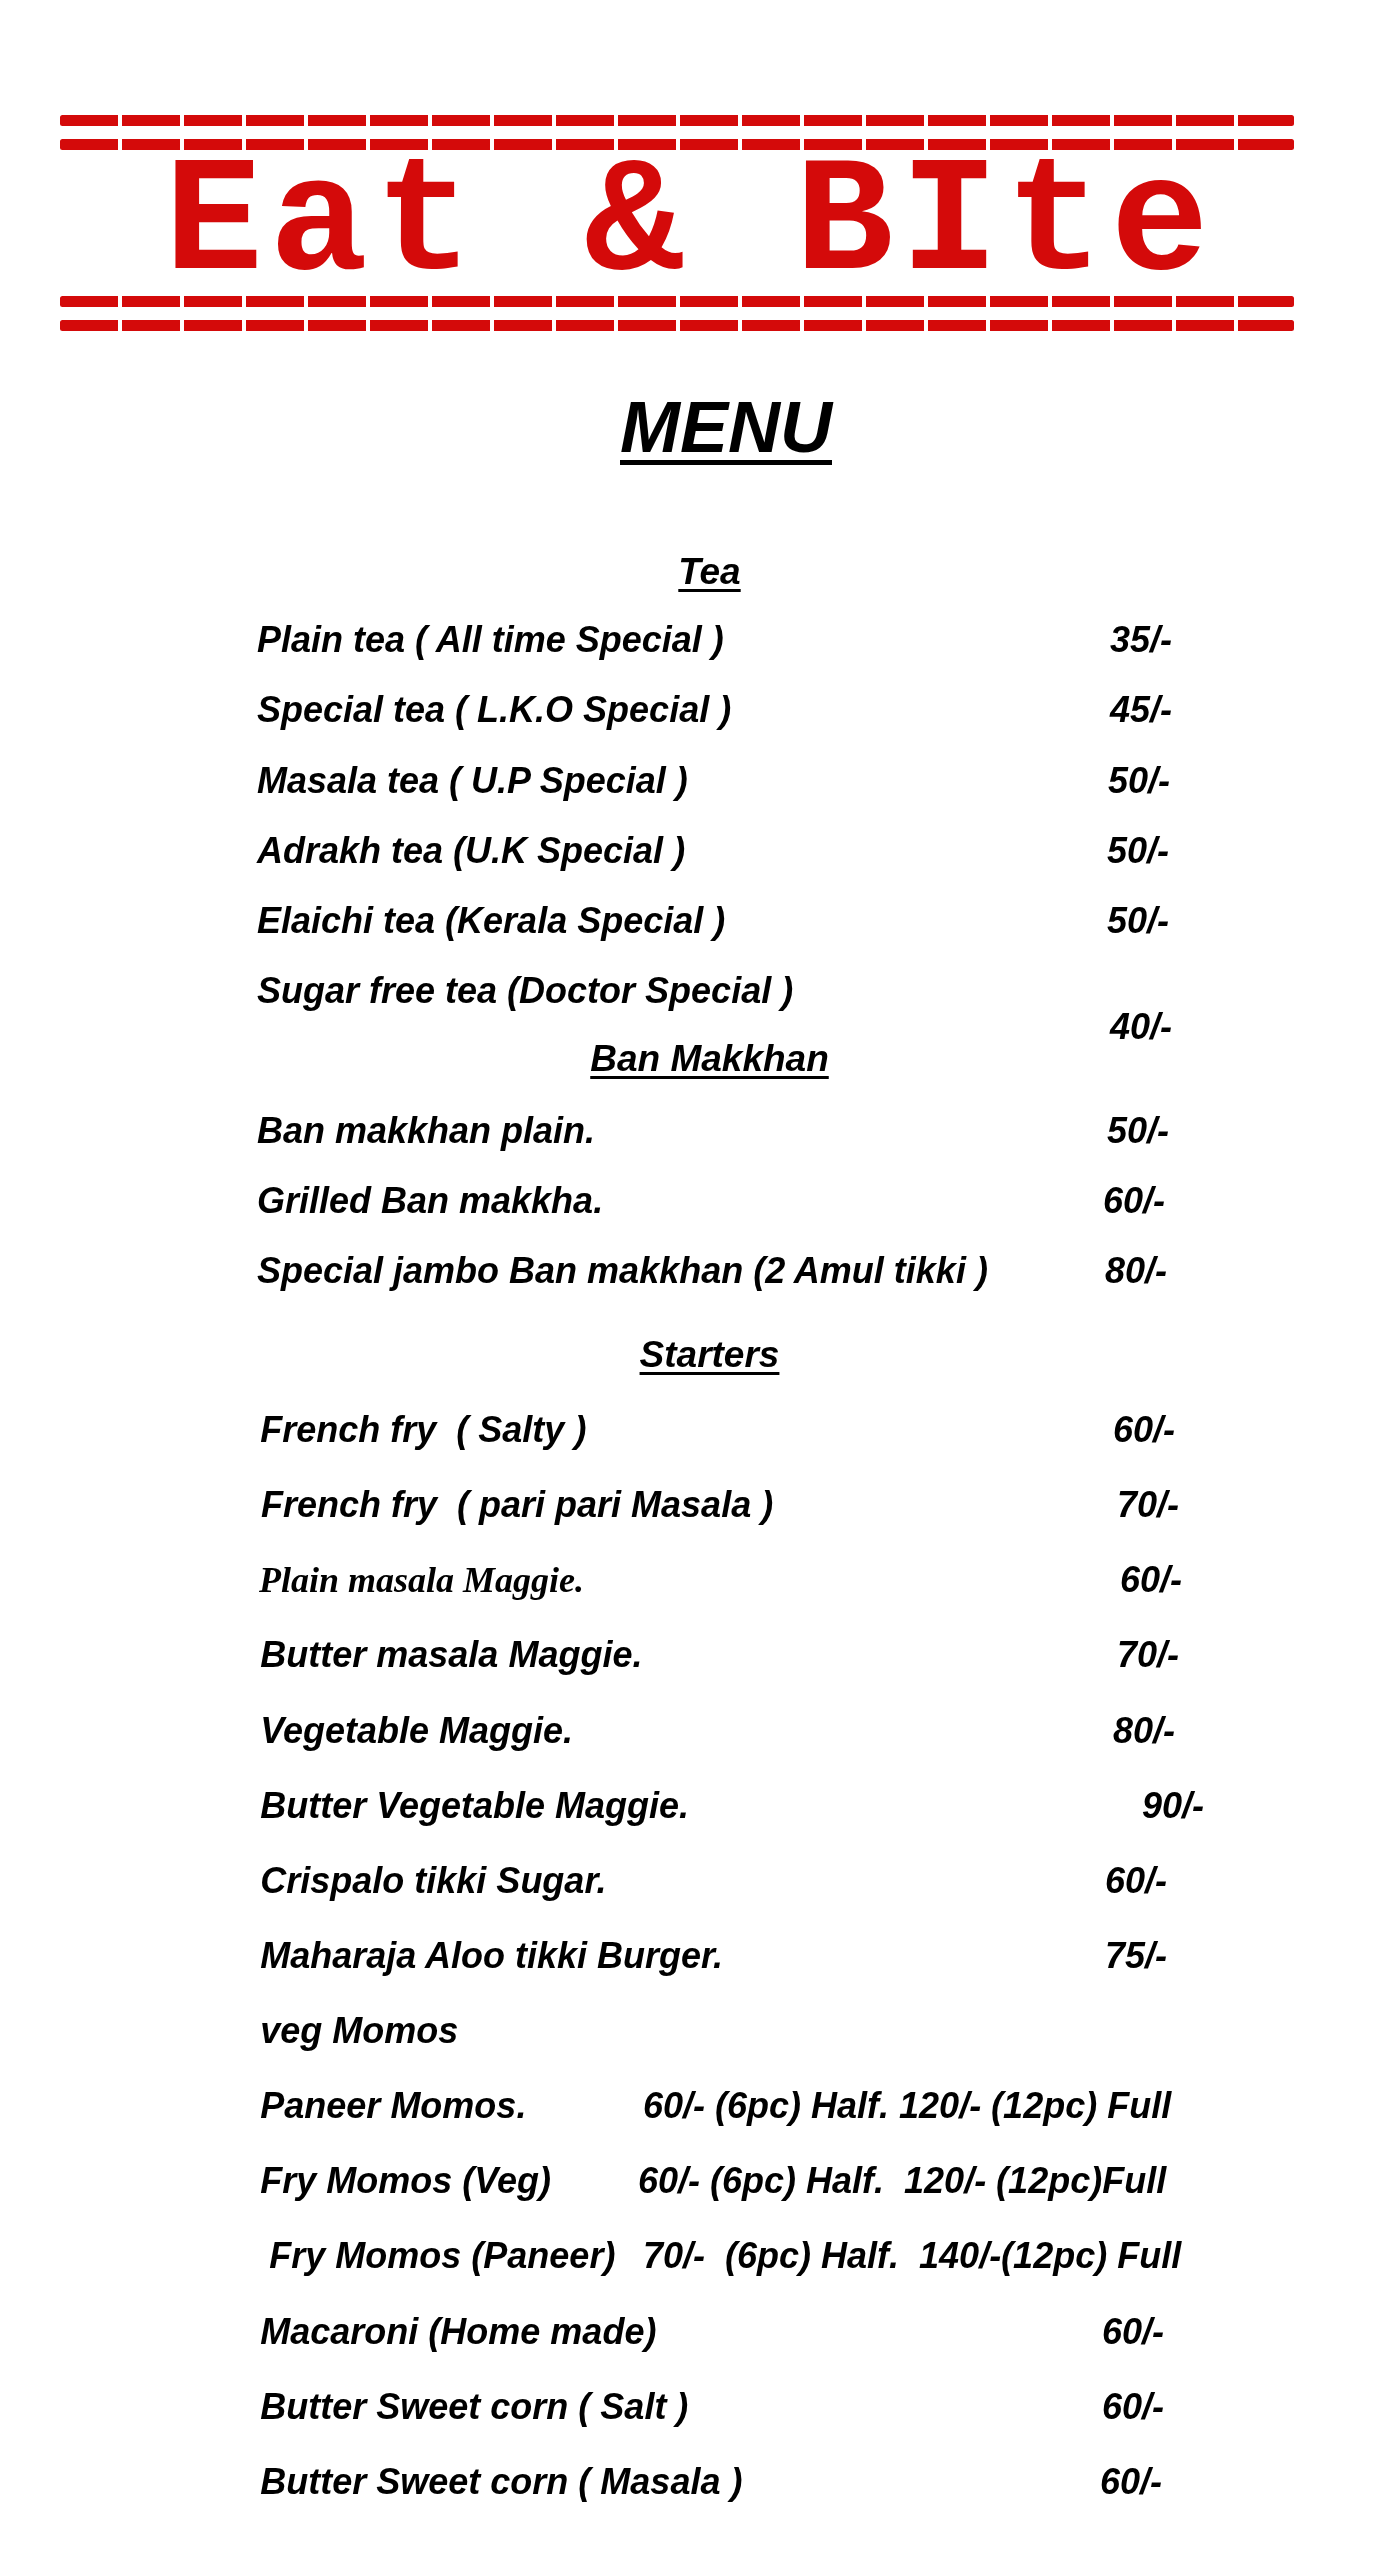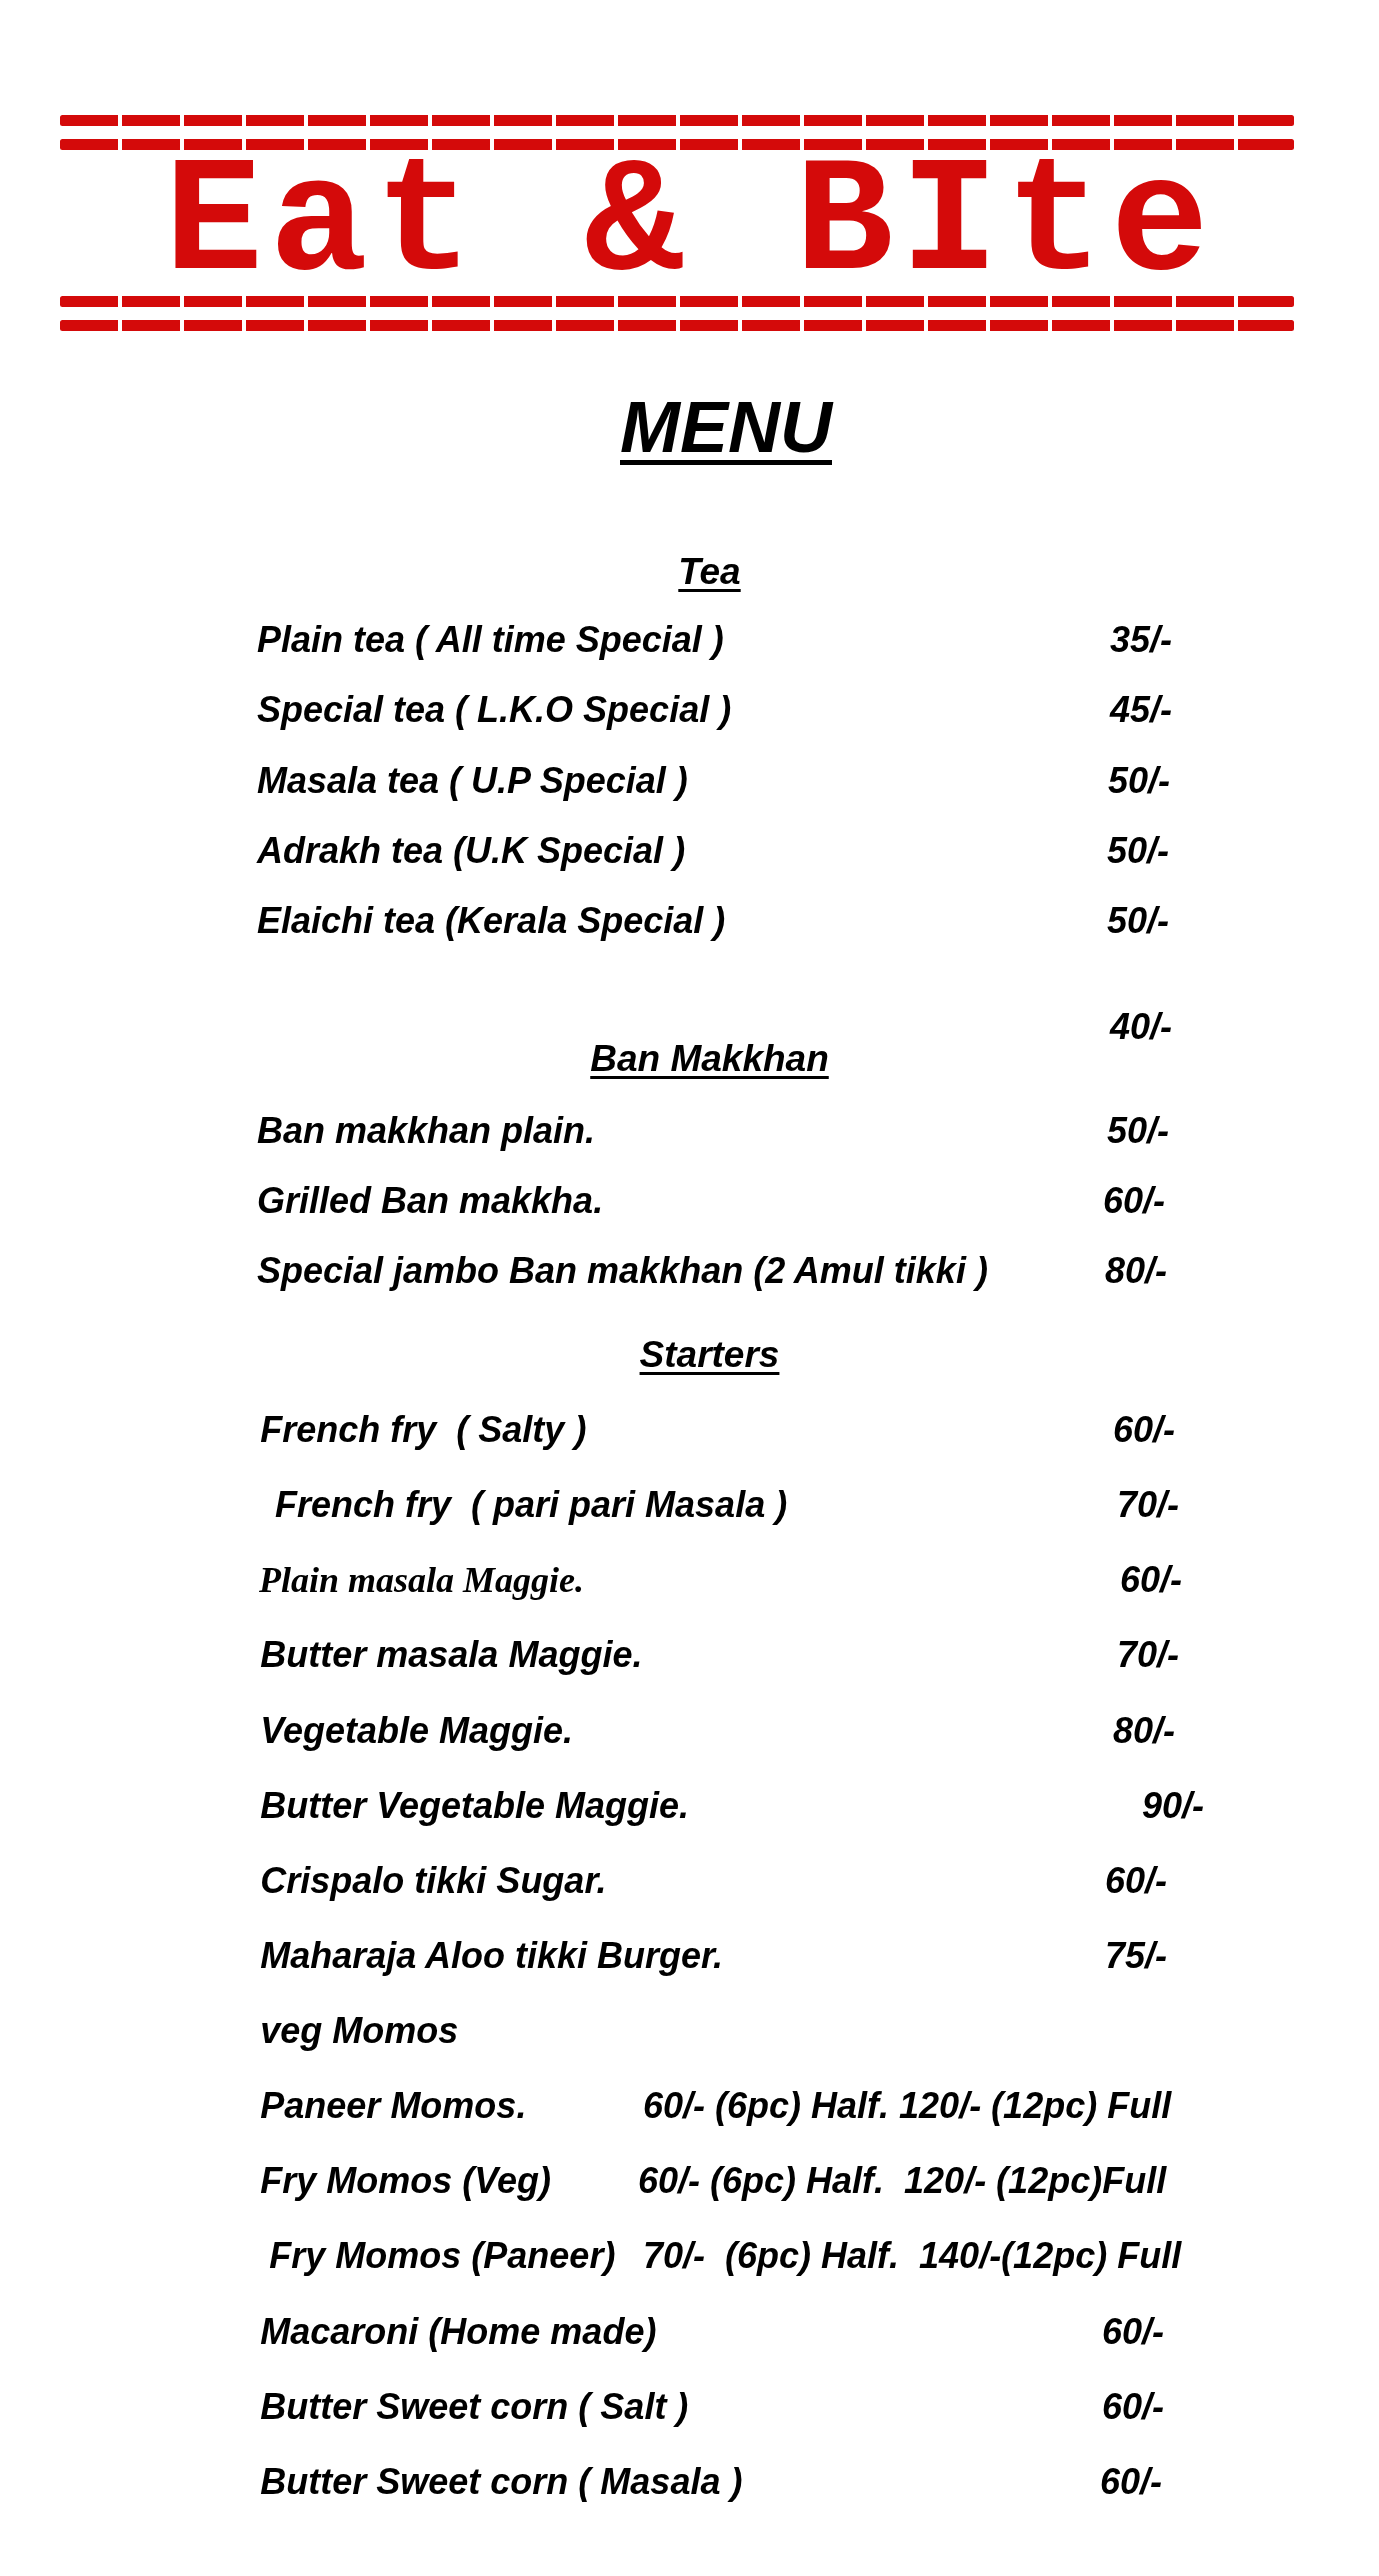--- a/index.html
+++ b/index.html
@@ -45,20 +45,21 @@
 </div>
 <div class="row" style="top:830px;">
   <span class="name">Adrakh tea (U.K Special )</span>
   <span class="price" style="left:850px;">50/-</span>
 </div>
 <div class="row" style="top:900px;">
   <span class="name">Elaichi tea (Kerala Special )</span>
   <span class="price" style="left:850px;">50/-</span>
 </div>
 <div class="row" style="top:970px;">
+  <span class="name">Sugar free tea (Doctor Special )</span>
   <span class="price" style="left:853px;margin-top:36px;">40/-</span>
 </div>
 
 <div class="section-title" style="top:1038px;">Ban Makkhan</div>
 
 <div class="row" style="top:1110px;">
   <span class="name">Ban makkhan plain.</span>
   <span class="price" style="left:850px;">50/-</span>
 </div>
 <div class="row" style="top:1180px;">
@@ -70,21 +71,21 @@
   <span class="price" style="left:848px;">80/-</span>
 </div>
 
 <div class="section-title" style="top:1334px;">Starters</div>
 
 <div class="row" style="top:1409px;">
   <span class="name" style="left:3.3px;">French fry  ( Salty )</span>
   <span class="price" style="left:856px;">60/-</span>
 </div>
 <div class="row" style="top:1484px;">
-  <span class="name" style="left:18px;text-align:right;">French fry  ( pari pari Masala )</span>
+  <span class="name" style="left:4px;text-align:right;">French fry  ( pari pari Masala )</span>
   <span class="price" style="left:860px;">70/-</span>
 </div>
 <div class="row" style="top:1559px;">
   <span class="name" style="left:2px;font-family:Liberation Serif, serif;">Plain masala Maggie.</span>
   <span class="price" style="left:863px;">60/-</span>
 </div>
 <div class="row" style="top:1634px;">
   <span class="name" style="left:3.3px;">Butter masala Maggie.</span>
   <span class="price" style="left:860px;">70/-</span>
 </div>

